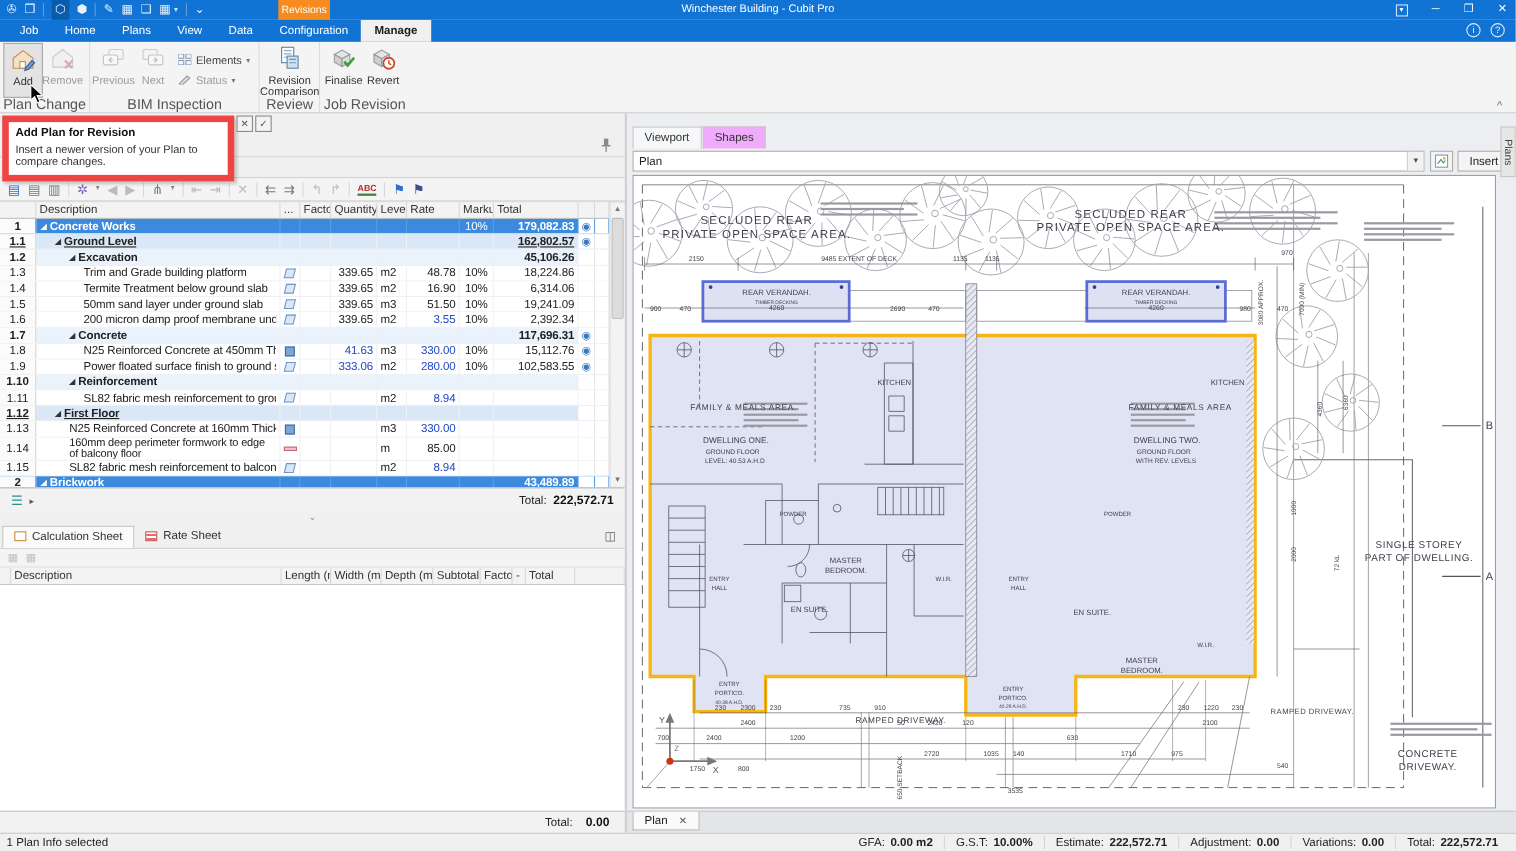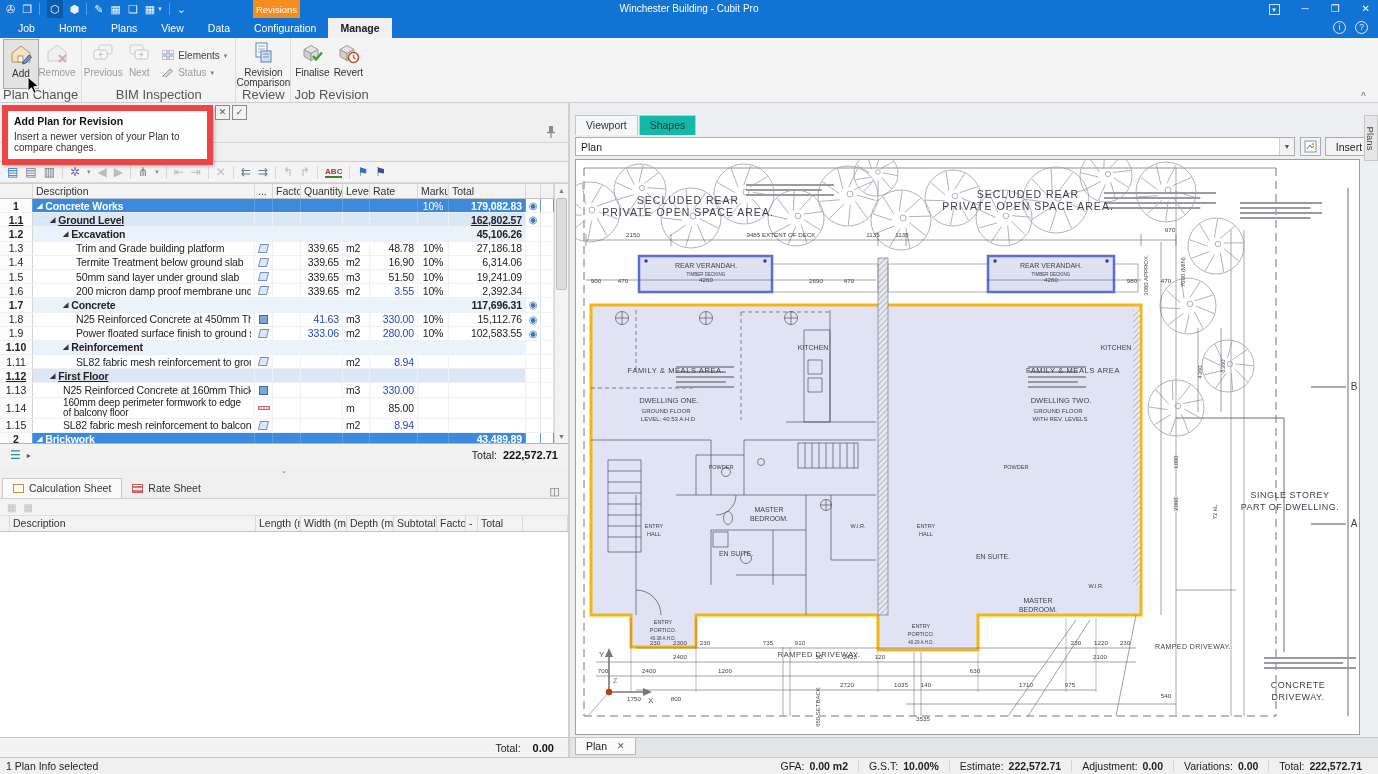--- a/index.html
+++ b/index.html
@@ -98,38 +98,38 @@
   .sthumb{position:absolute;left:1px;top:14px;width:11px;height:92px;background:#dcdcdc;border:1px solid #bfbfbf;border-radius:2px}
 
   .totalstrip{position:absolute;left:0;top:340px;width:100%;height:23px;background:#f2f2f2;border-top:1px solid #aeb6c0;display:flex;align-items:center;padding:0 10px;gap:6px}
   .hamb{color:#2e8f8f;font-size:12px}
   .harr{font-size:8px;color:#555}
   .tspacer{flex:1}
   .tlabel{font-size:10.5px;color:#222}
   .tvalue{font-weight:bold;font-size:11px;color:#111}
   .chevstrip{position:absolute;left:0;top:363px;width:100%;height:11px;text-align: center;font-size:8px;color:#888;line-height:10px}
 
-  .ctabs{position:absolute;left:0;top:374px;width:100%;height:22px;background:#f0f0f0;border-bottom:1px solid #cfcfcf;display:flex;align-items:flex-end;padding-left:2px}
+  .ctabs{position:absolute;left:0;top:374px;width:100%;height:22px;background:#f0f0f0;border-bottom:1px solid #cfcfcf;display:flex;align-items:center;padding-left:2px}
   .ctab{display:flex;align-items:center;gap:5px;padding:3px 10px 4px;font-size:10.5px;color:#333}
   .ctab.act{background:#fafafa;border:1px solid #c8c8c8;border-bottom:none}
   .ci1{width:11px;height:9px;border:1px solid #cf8a3a;background:#fff;flex:none}
   .ci2{width:11px;height:9px;background:repeating-linear-gradient(0deg,#e86a6a 0 2px,#fff 2px 4px);border:1px solid #c85a5a;flex:none}
   .ccorner{margin-left:auto;margin-right:8px;color:#666;font-size:11px}
   .ctools{position:absolute;left:0;top:396px;width:100%;height:17px;border-bottom:1px solid #dedede;background:#f4f4f4;display:flex;align-items:center;gap:7px;padding-left:7px;color:#c0c0c0;font-size:10px}
   .chead{position:absolute;left:0;top:413px;width:100%;height:16px;background:#f3f3f3;border-bottom:1px solid #c3c3c3;display:grid;grid-template-columns:10px 246px 45px 46px 47px 43px 29px 12px 45px auto;color:#333}
   .chead .hc{font-size:10.5px;line-height:15px;padding:0 3px;border-right:1px solid #d9d9d9;overflow:hidden;white-space:nowrap}
   .cbody{position:absolute;left:0;top:429px;width:100%;height:205px;background:#fff}
   .ctotal{position:absolute;left:0;top:634px;width:100%;height:20px;background:#f2f2f2;border-top:1px solid #c6c6c6;display:flex;align-items:center;justify-content:flex-end;gap:12px;padding-right:14px}
 
   .splitter{position:absolute;left:568px;top:103px;width:2px;height:654px;background:#d0d0d0;z-index:6}
 
   
   .vport{position:absolute;left:570px;top:103px;width:808px;height:654px;background:#eceef1;z-index:5}
   .vtabs{position:absolute;left:5px;top:12px;display:flex}
-  .vtab{padding:3px 10px 4px;font-size:10.5px;color:#333;background:#14b8a6;border:1px solid #c6c6c6;border-bottom:none;margin-right:1px}
+  .vtab{padding:3px 10px 4px;font-size:10.5px;color:#333;background:#f0abfc;border:1px solid #c6c6c6;border-bottom:none;margin-right:1px}
   .vtab.act{background:#f6f7f9}
   .vcombo{position:absolute;left:5px;top:34px;width:720px;height:19px;background:#fff;border:1px solid #adadad;display:flex;align-items:center}
   .vcombo .val{flex:1;padding-left:5px;font-size:10.5px;color:#222}
   .vcombo .dd{width:15px;height:100%;border-left:1px solid #d0d0d0;background:#f2f2f2;font-size:7px;color:#555;text-align:center;line-height:17px}
   .vicon{position:absolute;left:730px;top:34px;width:21px;height:19px;border:1px solid #adadad;background:#f4f4f4;display:flex;align-items:center;justify-content:center}
   .vinsert{position:absolute;left:755px;top:34px;width:48px;height:19px;border:1px solid #adadad;background:#f4f4f4;display:flex;align-items:center;justify-content:center;gap:3px;font-size:10.5px;color:#222}
   .sidetab{position:absolute;right:0;top:12px;width:14px;height:46px;background:#e6e6e6;border:1px solid #c6c6c6;display:flex;align-items:center;justify-content:center}
   .sidetab span{transform:rotate(90deg);font-size:9.5px;color:#444;white-space:nowrap}
   .canvas{position:absolute;left:5px;top:56px;width:785px;height:576px;background:#fff;border:1px solid #9aa0a6;overflow:hidden}
   .vbstrip{position:absolute;left:0;top:634px;width:100%;height:20px;background:#e3e5e8;border-top:1px solid #c6c6c6;display:flex;padding-left:5px}
@@ -429,21 +429,21 @@
             <span class="dt">Trim and Grade building platform</span>
           </div>
           <div class="c ctr">
             <span class="ic-note"></span>
           </div>
           <div class="c "></div>
           <div class="c r">339.65</div>
           <div class="c ">m2</div>
           <div class="c r">48.78</div>
           <div class="c ctr">10%</div>
-          <div class="c r tot">27,186.18</div>
+          <div class="c r tot">18,224.86</div>
           <div class="c eyec"></div>
           <div class="c padc"></div>
         </div>
         <div class="erow leaf">
           <div class="c num">1.4</div>
           <div class="c desc" style="padding-left: 43px;">
             <span class="dt">Termite Treatment below ground slab</span>
           </div>
           <div class="c ctr">
             <span class="ic-note"></span>

